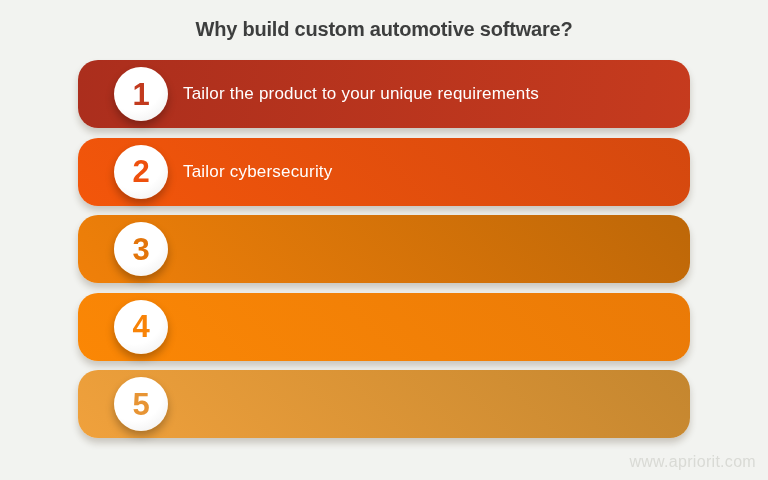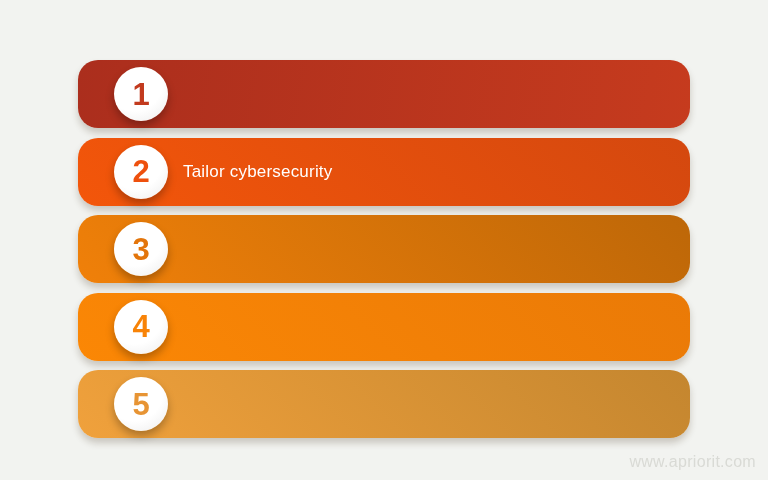--- a/index.html
+++ b/index.html
@@ -74,27 +74,29 @@
     font-size: 16px;
     letter-spacing: 0.3px;
     color: #d9dad5;
   }
 </style>
 </head>
 <body>
 
 <div class="canvas" style="background: rgb(242, 243, 240);">
 
+  <h1 class="page-title" style="color: rgb(61, 62, 62);">Why build custom automotive software?</h1>
 
   <div class="bars">
 
     <div class="bar" style="background: linear-gradient(100deg, rgb(171, 46, 29), rgb(198, 59, 30));">
       <div class="num-circle">
         <span style="color: rgb(194, 58, 30);">1</span>
       </div>
+      <span class="bar-label">Tailor the product to your unique requirements</span>
     </div>
 
     <div class="bar" style="background: linear-gradient(225deg, rgb(212, 72, 15), rgb(243, 86, 10));">
       <div class="num-circle">
         <span style="color: rgb(238, 80, 13);">2</span>
       </div>
       <span class="bar-label">Tailor cybersecurity</span>
     </div>
 
     <div class="bar" style="background: linear-gradient(225deg, rgb(189, 103, 8), rgb(240, 128, 9));">

